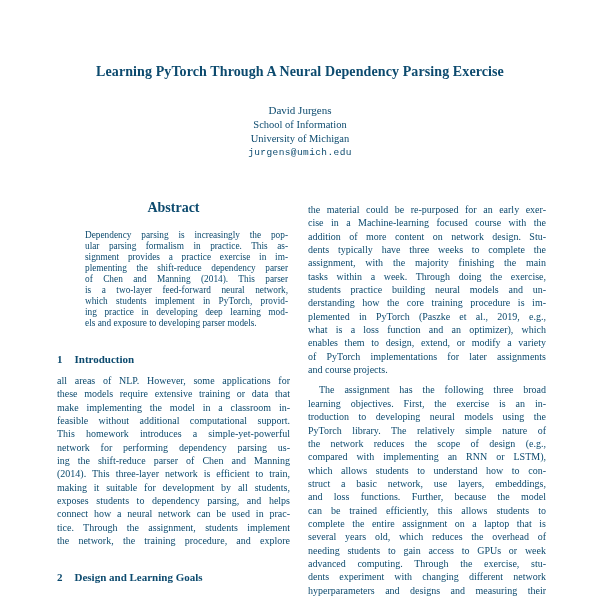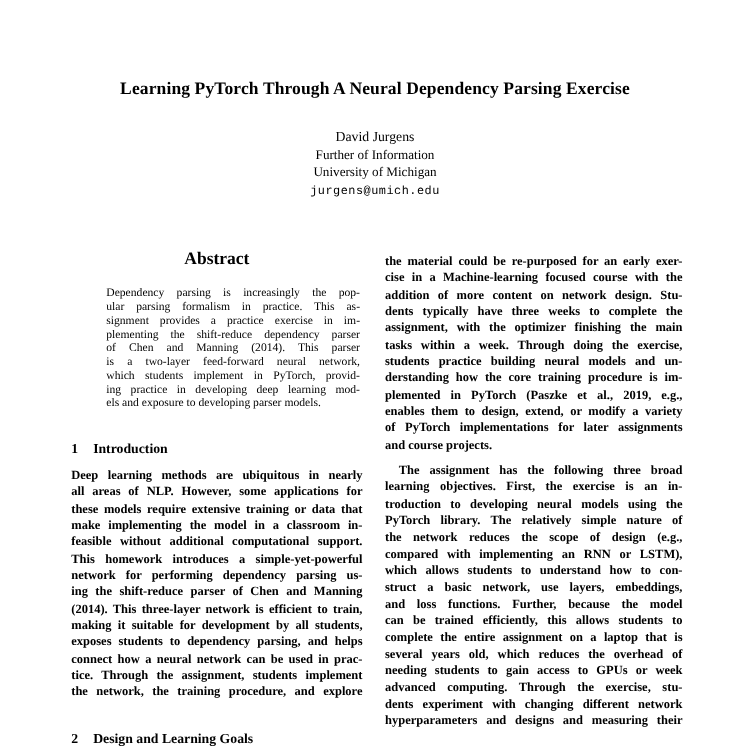--- a/index.html
+++ b/index.html
@@ -3,21 +3,21 @@
 <meta charset="utf-8">
 <style>
   html, body { margin: 0; padding: 0; background: #ffffff; }
   #page {
     position: relative;
     width: 600px;
     height: 600px;
     background: #ffffff;
     overflow: hidden;
     font-family: "Liberation Serif", serif;
-    color: #000000;
+    color: #0c4a6e;
   }
   .paper-title {
     position: absolute;
     top: 64px; left: 0;
     width: 600px;
     text-align: center;
     font-size: 14px;
     font-weight: bold;
     letter-spacing: 0.1px;
   }
@@ -51,36 +51,36 @@
     line-height: 11px;
   }
   .section-heading {
     font-weight: bold;
     font-size: 11px;
     margin: 24px 0 9px 0;
     white-space: nowrap;
   }
   .section-heading .sec-num { margin-right: 12px; }
   #section2-heading { margin-bottom: 0; }
-  .body-text { font-size: 10px; line-height: 13.35px; font-weight: bold; }
+  .body-text { font-size: 10px; line-height: 13.35px; }
   .line { text-align: justify; text-align-last: justify; text-justify: inter-word; }
   .line.last { text-align-last: left; }
   .indent-first .line:first-child { text-indent: 11px; }
   .para2 { margin-top: 7px; }
 </style>
 </head>
 <body>
 
 <div id="page">
 
   <div class="paper-title">Learning PyTorch Through A Neural Dependency Parsing Exercise</div>
 
   <div class="author-block">
     <div class="author-name">David Jurgens</div>
-    <div class="affil">Further of Information</div>
+    <div class="affil">School of Information</div>
     <div class="affil">University of Michigan</div>
     <div class="email">jurgens@umich.edu</div>
   </div>
 
   <div id="col-left" class="col">
     <div class="abstract-heading">Abstract</div>
     <div class="abstract-body">
         <div class="line">Dependency parsing is increasingly the pop-</div>
         <div class="line">ular parsing formalism in practice. This as-</div>
         <div class="line">signment provides a practice exercise in im-</div>
@@ -89,21 +89,20 @@
         <div class="line">is a two-layer feed-forward neural network,</div>
         <div class="line">which students implement in PyTorch, provid-</div>
         <div class="line">ing practice in developing deep learning mod-</div>
         <div class="line last">els and exposure to developing parser models.</div>
       </div>
 
     <div class="section-heading">
       <span class="sec-num">1</span><span>Introduction</span>
     </div>
     <div class="body-text">
-        <div class="line">Deep learning methods are ubiquitous in nearly</div>
         <div class="line">all areas of NLP. However, some applications for</div>
         <div class="line">these models require extensive training or data that</div>
         <div class="line">make implementing the model in a classroom in-</div>
         <div class="line">feasible without additional computational support.</div>
         <div class="line">This homework introduces a simple-yet-powerful</div>
         <div class="line">network for performing dependency parsing us-</div>
         <div class="line">ing the shift-reduce parser of Chen and Manning</div>
         <div class="line">(2014). This three-layer network is efficient to train,</div>
         <div class="line">making it suitable for development by all students,</div>
         <div class="line">exposes students to dependency parsing, and helps</div>
@@ -116,25 +115,26 @@
       <span class="sec-num">2</span><span>Design and Learning Goals</span>
     </div>
   </div>
 
   <div id="col-right" class="col body-text">
     <div>
         <div class="line">the material could be re-purposed for an early exer-</div>
         <div class="line">cise in a Machine-learning focused course with the</div>
         <div class="line">addition of more content on network design. Stu-</div>
         <div class="line">dents typically have three weeks to complete the</div>
-        <div class="line">assignment, with the optimizer finishing the main</div>
+        <div class="line">assignment, with the majority finishing the main</div>
         <div class="line">tasks within a week. Through doing the exercise,</div>
         <div class="line">students practice building neural models and un-</div>
         <div class="line">derstanding how the core training procedure is im-</div>
         <div class="line">plemented in PyTorch (Paszke et al., 2019, e.g.,</div>
+        <div class="line">what is a loss function and an optimizer), which</div>
         <div class="line">enables them to design, extend, or modify a variety</div>
         <div class="line">of PyTorch implementations for later assignments</div>
         <div class="line last">and course projects.</div>
       </div>
     <div class="para2 indent-first">
         <div class="line">The assignment has the following three broad</div>
         <div class="line">learning objectives. First, the exercise is an in-</div>
         <div class="line">troduction to developing neural models using the</div>
         <div class="line">PyTorch library. The relatively simple nature of</div>
         <div class="line">the network reduces the scope of design (e.g.,</div>

